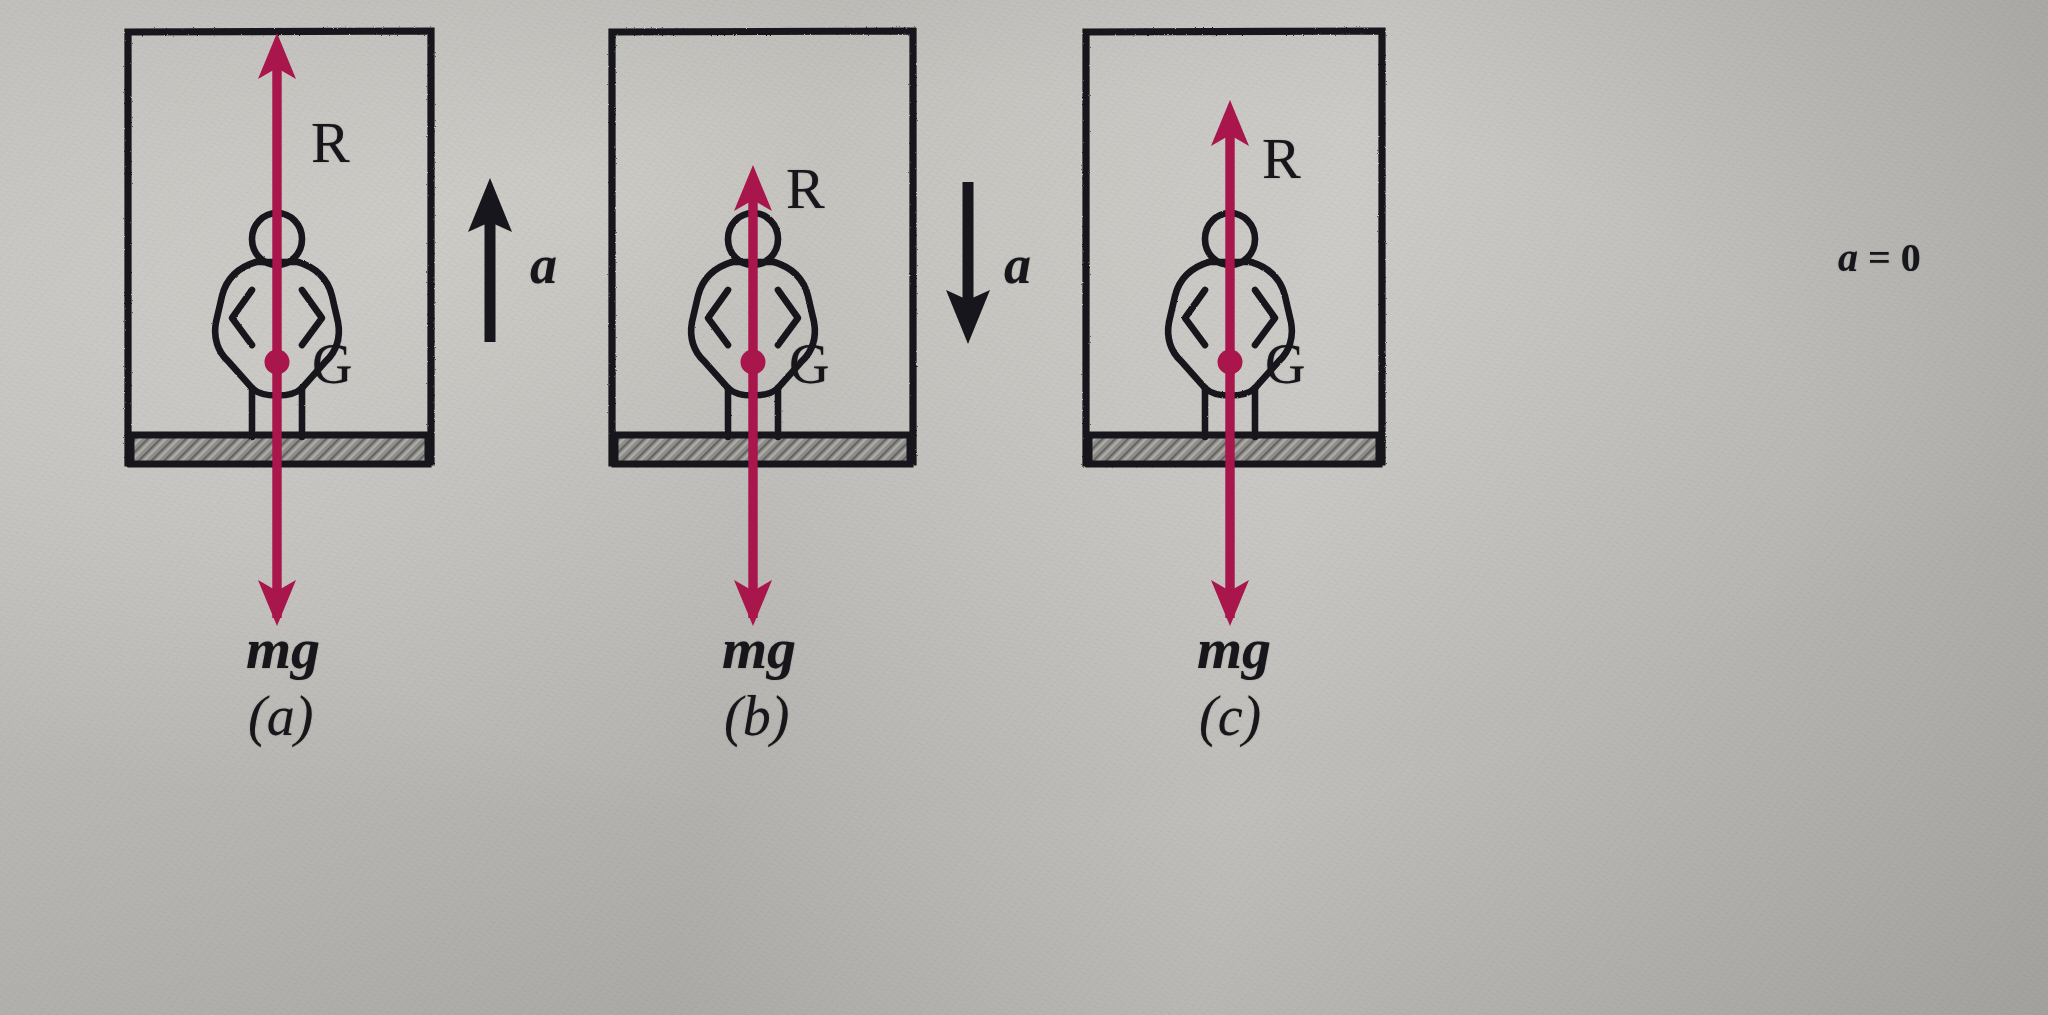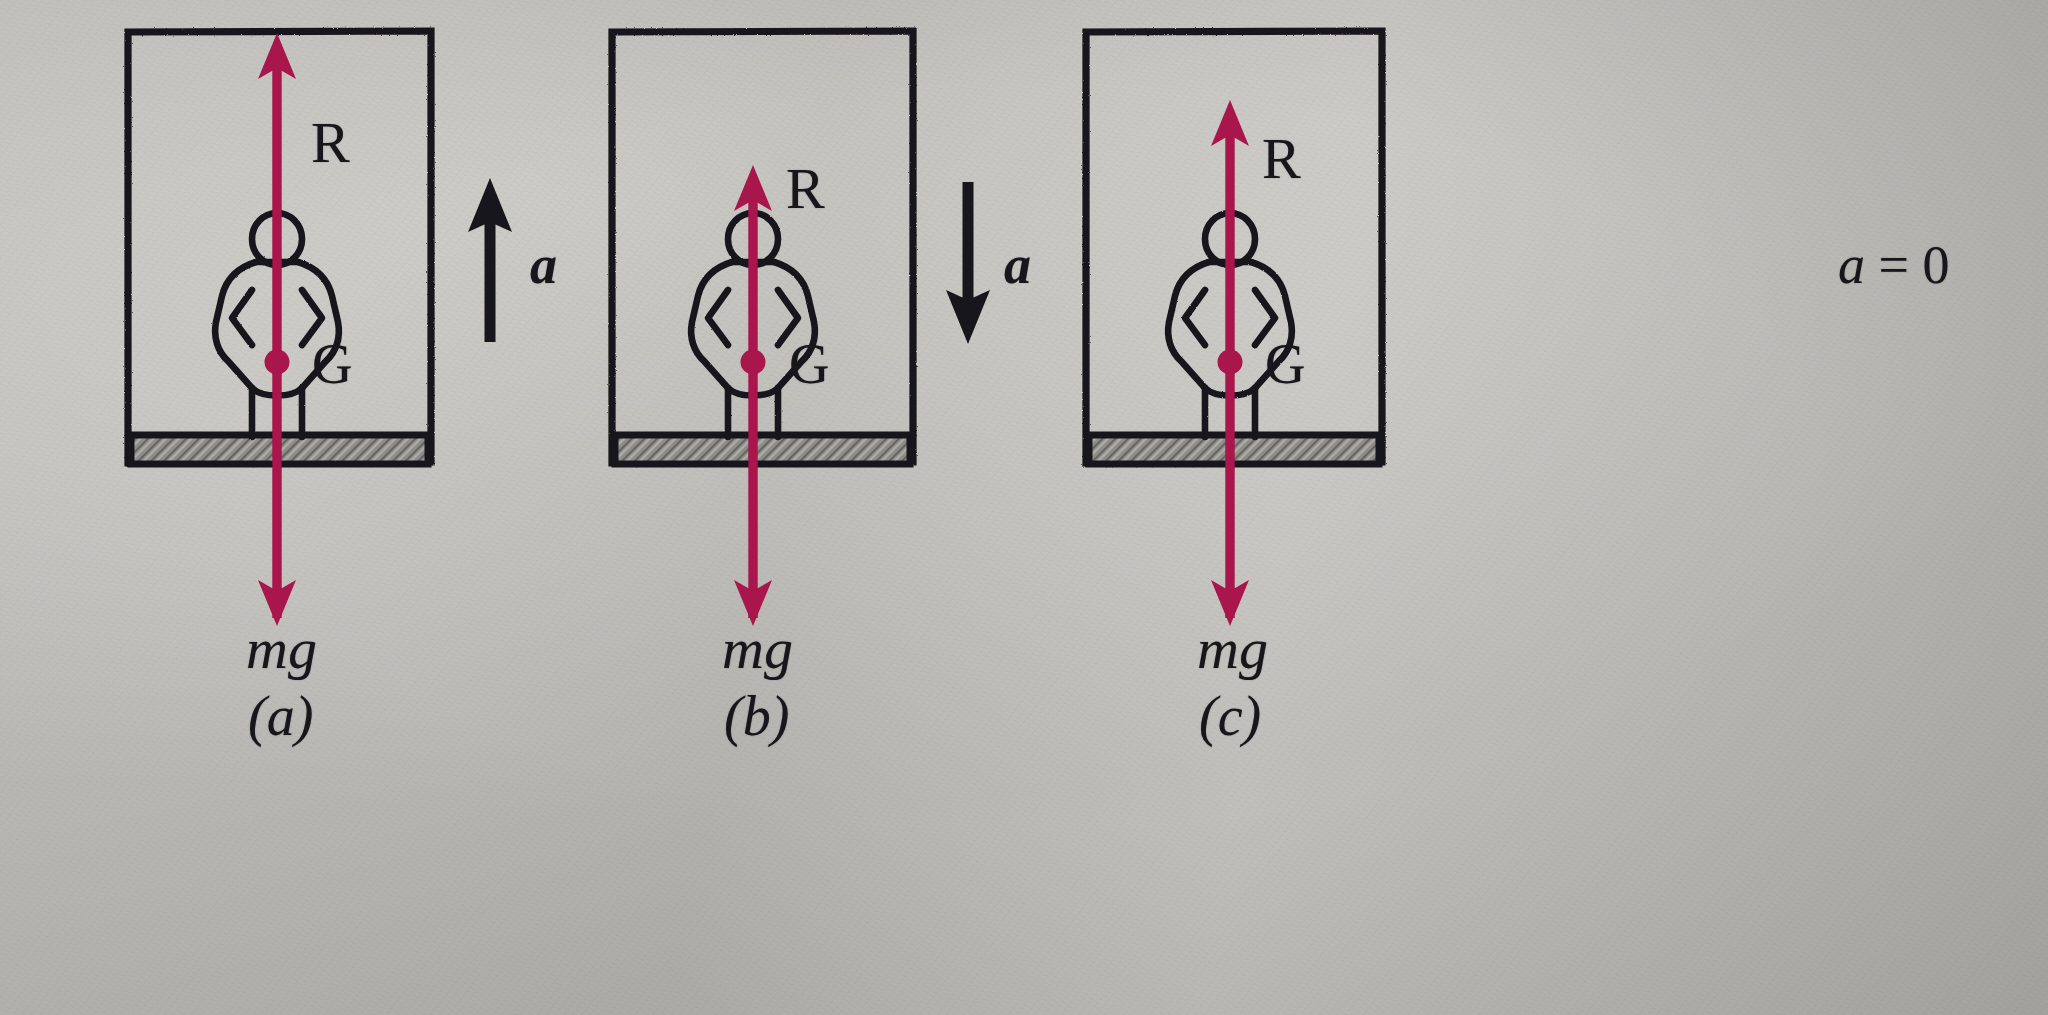--- a/index.html
+++ b/index.html
@@ -42,24 +42,24 @@
   
   .lbl{
     position:absolute;
     color:#17161a;
     line-height:1;
     white-space:nowrap;
     text-shadow:0 0 1.2px rgba(40,38,40,.5);
   }
   .lbl-R{font-size:58px;font-style:normal;font-weight:400;}
   .lbl-G{font-size:56px;font-style:normal;font-weight:400;}
-  .lbl-mg{font-size:58px;font-style:italic;font-weight:400;}
+  .lbl-mg{font-size:58px;font-style:italic;font-weight:700;}
   .lbl-cap{font-size:56px;font-style:italic;font-weight:400;}
   .lbl-a{font-size:54px;font-style:italic;font-weight:700;}
-  .lbl-a0{font-size:54px;font-weight:400;}
+  .lbl-a0{font-size:40px;font-weight:700;}
   .lbl-a0 i{font-style:italic;}
 </style>
 </head>
 <body>
 
 <div id="paper"></div>
 <div id="grain"></div>
 <div id="shade"></div>
 <div id="vign"></div>
 

